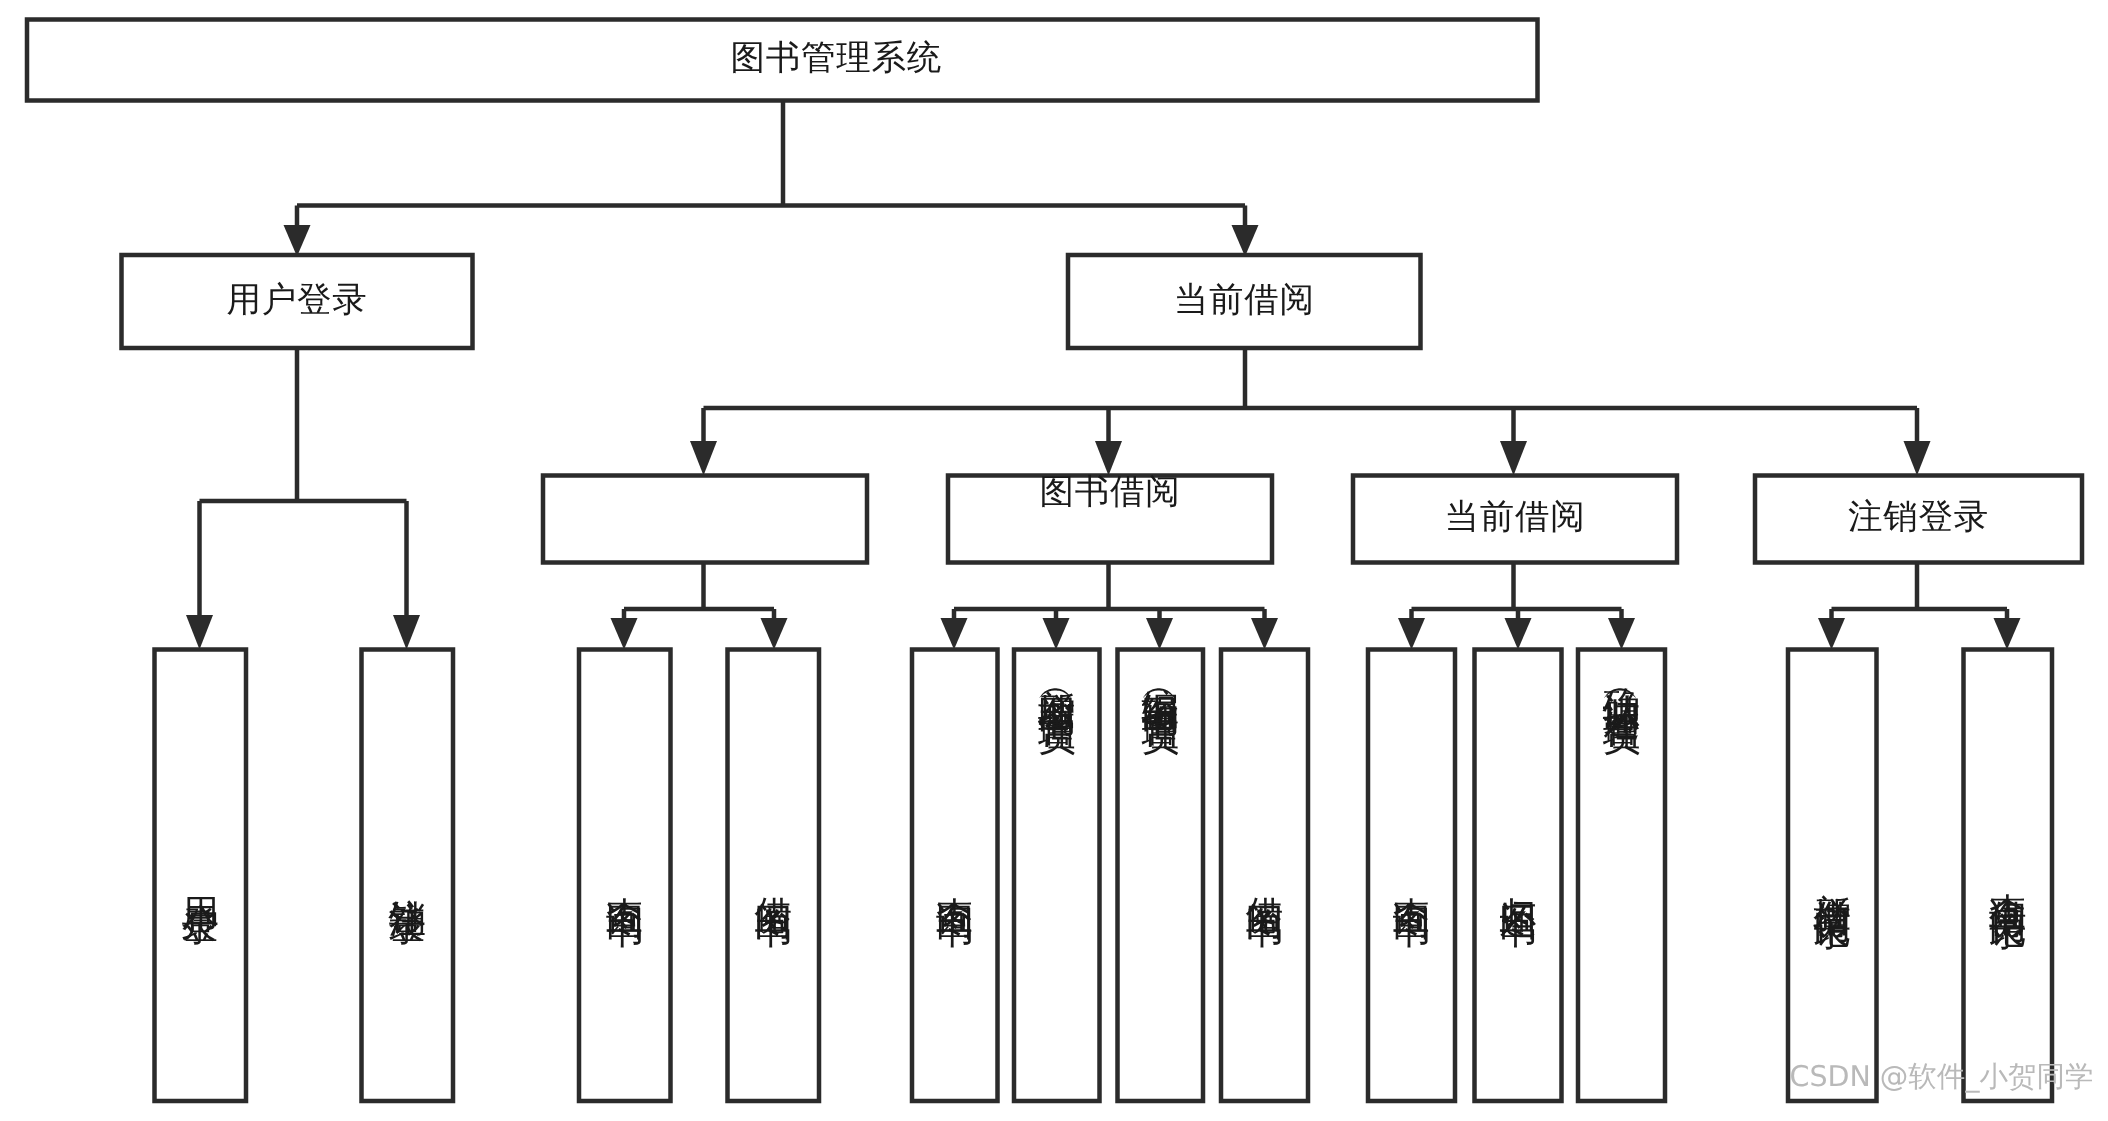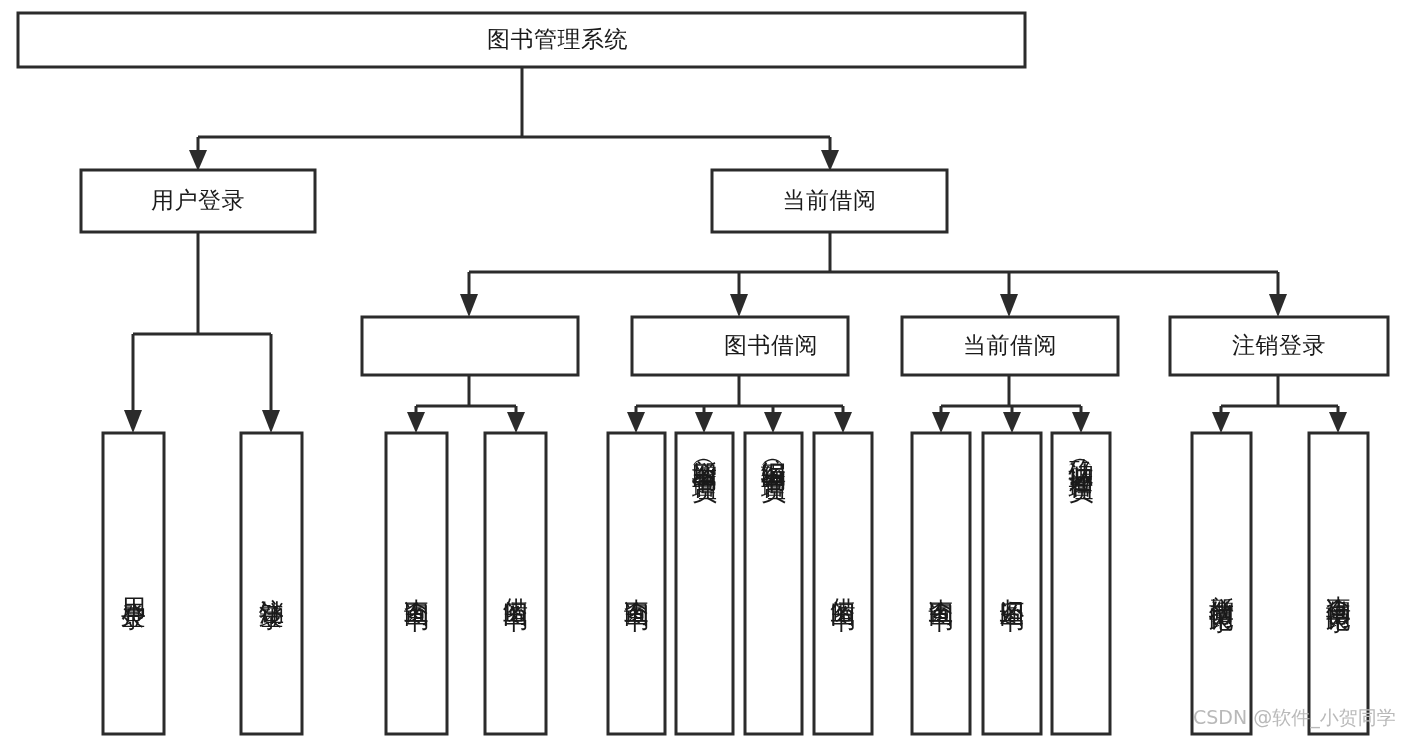--- a/index.html
+++ b/index.html
@@ -172,21 +172,21 @@
       <rect class="node-rect" x="1192" y="433" width="59" height="301"></rect>
       <rect class="node-rect" x="1309" y="433" width="59" height="301"></rect>
     </g>
   </svg>
 
   <div class="node-label label-horizontal" style="left:18px; top:13px; width:1007px; height:54px;padding-left:36px;">图书管理系统</div>
 
   <div class="node-label label-horizontal" style="left:81px; top:170px; width:234px; height:62px;">用户登录</div>
   <div class="node-label label-horizontal" style="left:712px; top:170px; width:235px; height:62px;">当前借阅</div>
 
-  <div class="node-label label-horizontal" style="left:632px; top:317px; width:216px; height:58px;padding-left:31px;">图书借阅</div>
+  <div class="node-label label-horizontal" style="left:632px; top:300px; width:216px; height:58px;">图书借阅</div>
   <div class="node-label label-horizontal" style="left:902px; top:317px; width:216px; height:58px;">当前借阅</div>
   <div class="node-label label-horizontal" style="left:1170px; top:317px; width:218px; height:58px;">注销登录</div>
 
   <div class="node-label label-vertical v-center" style="left:103px; top:433px; width:61px; height:301px;">用户登录</div>
   <div class="node-label label-vertical v-center" style="left:241px; top:433px; width:61px; height:301px;">注销登录</div>
   <div class="node-label label-vertical v-center" style="left:386px; top:433px; width:61px; height:301px;">查询图书</div>
   <div class="node-label label-vertical v-center" style="left:485px; top:433px; width:61px; height:301px;">借阅图书</div>
   <div class="node-label label-vertical v-center" style="left:608px; top:433px; width:57px; height:301px;">查询图书</div>
   <div class="node-label label-vertical" style="left:676px; top:433px; width:57px; height:301px;">新增图书（管理员）</div>
   <div class="node-label label-vertical" style="left:745px; top:433px; width:57px; height:301px;">编辑图书（管理员）</div>

